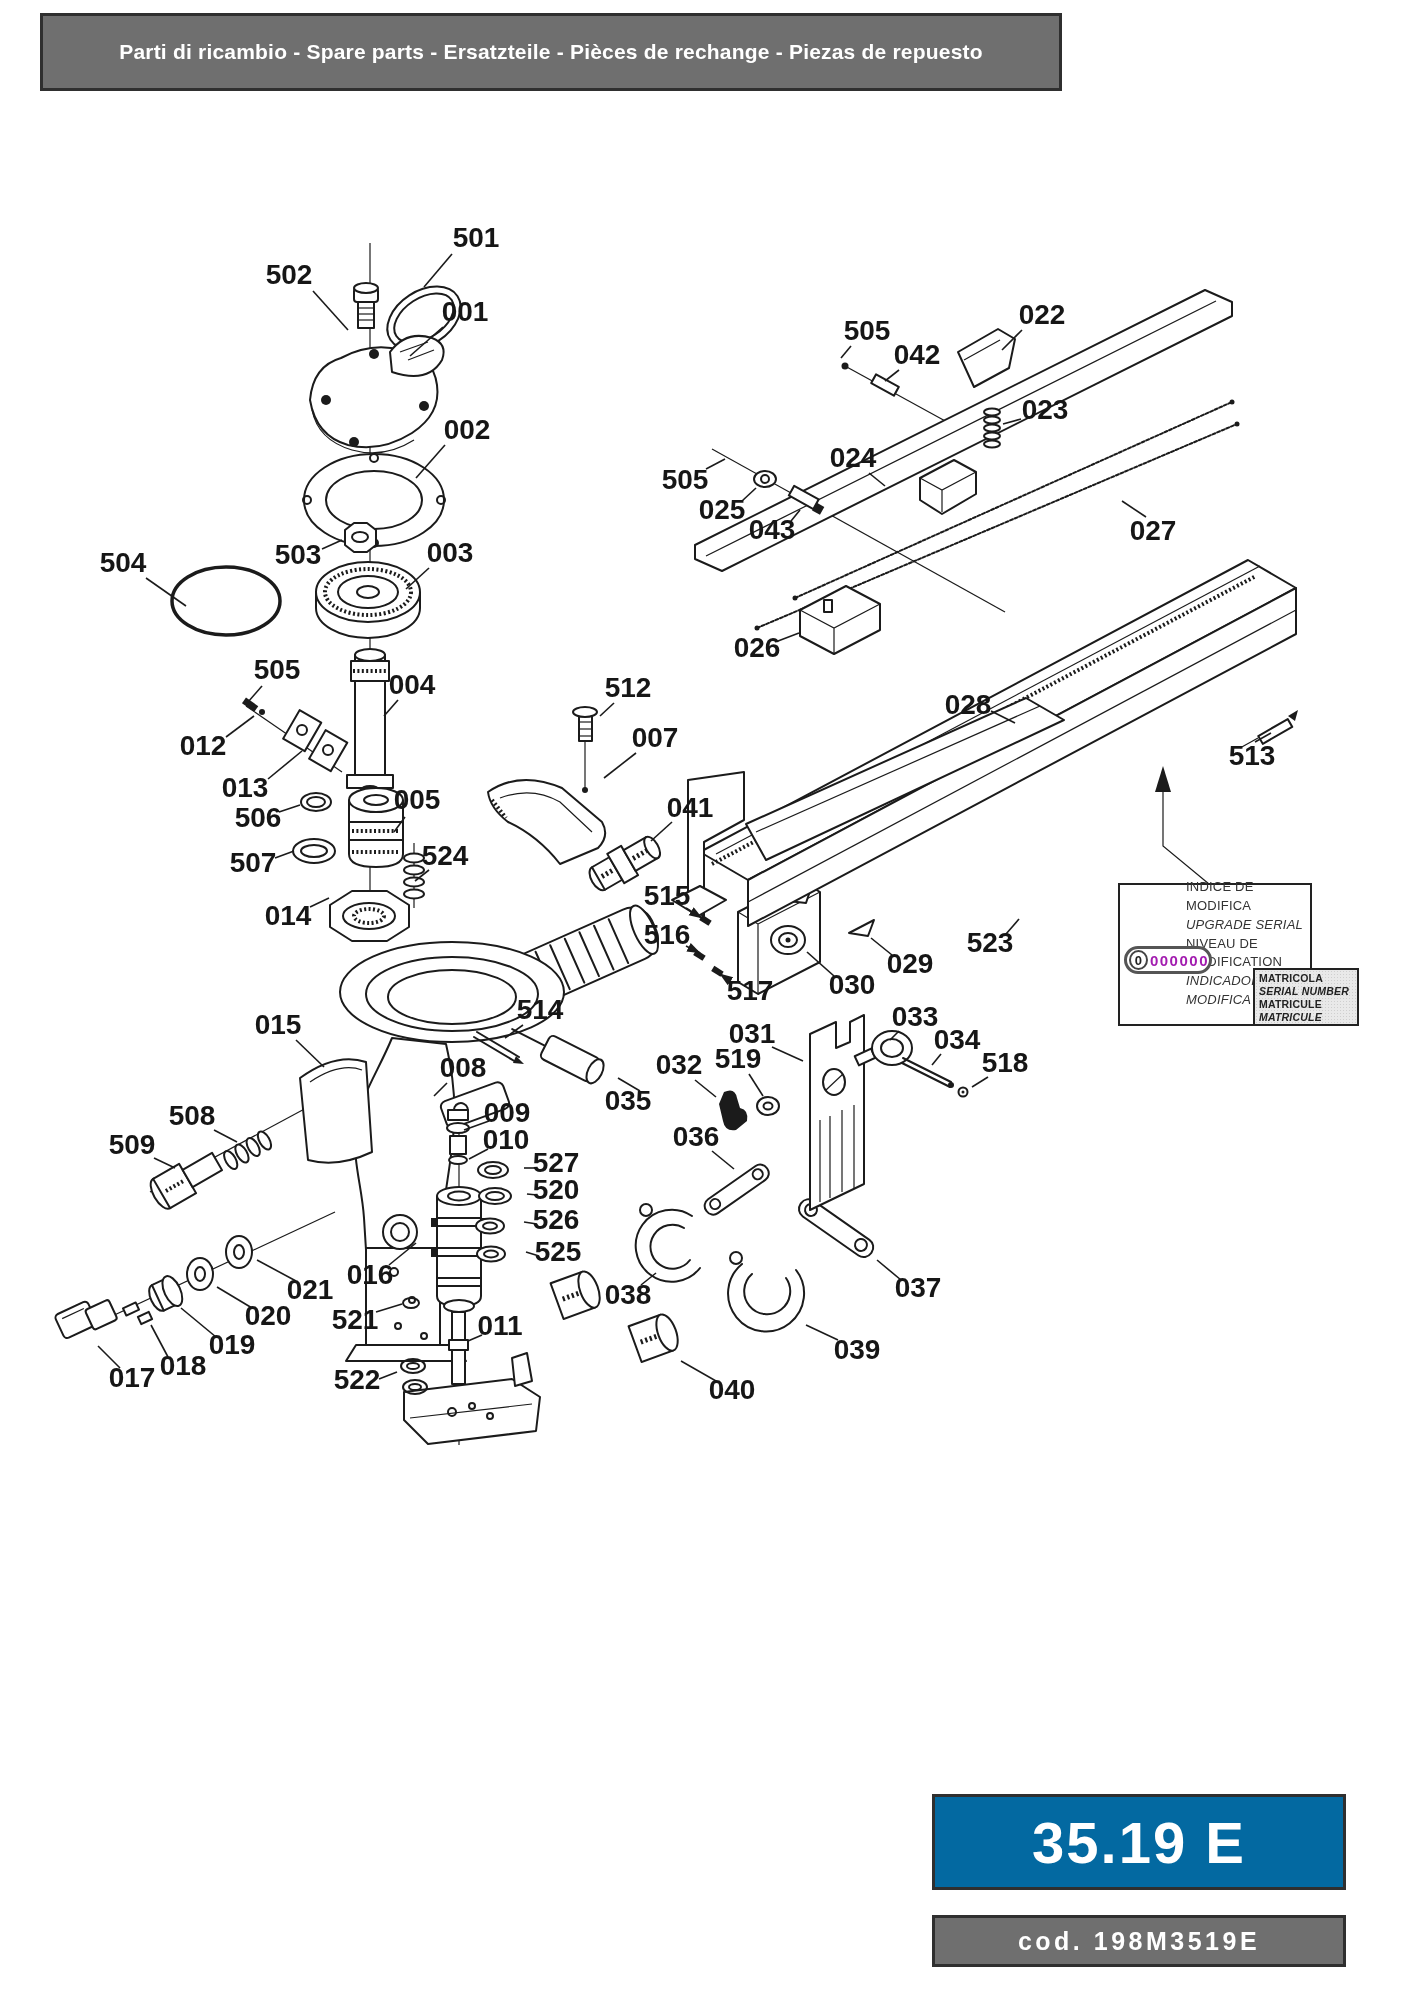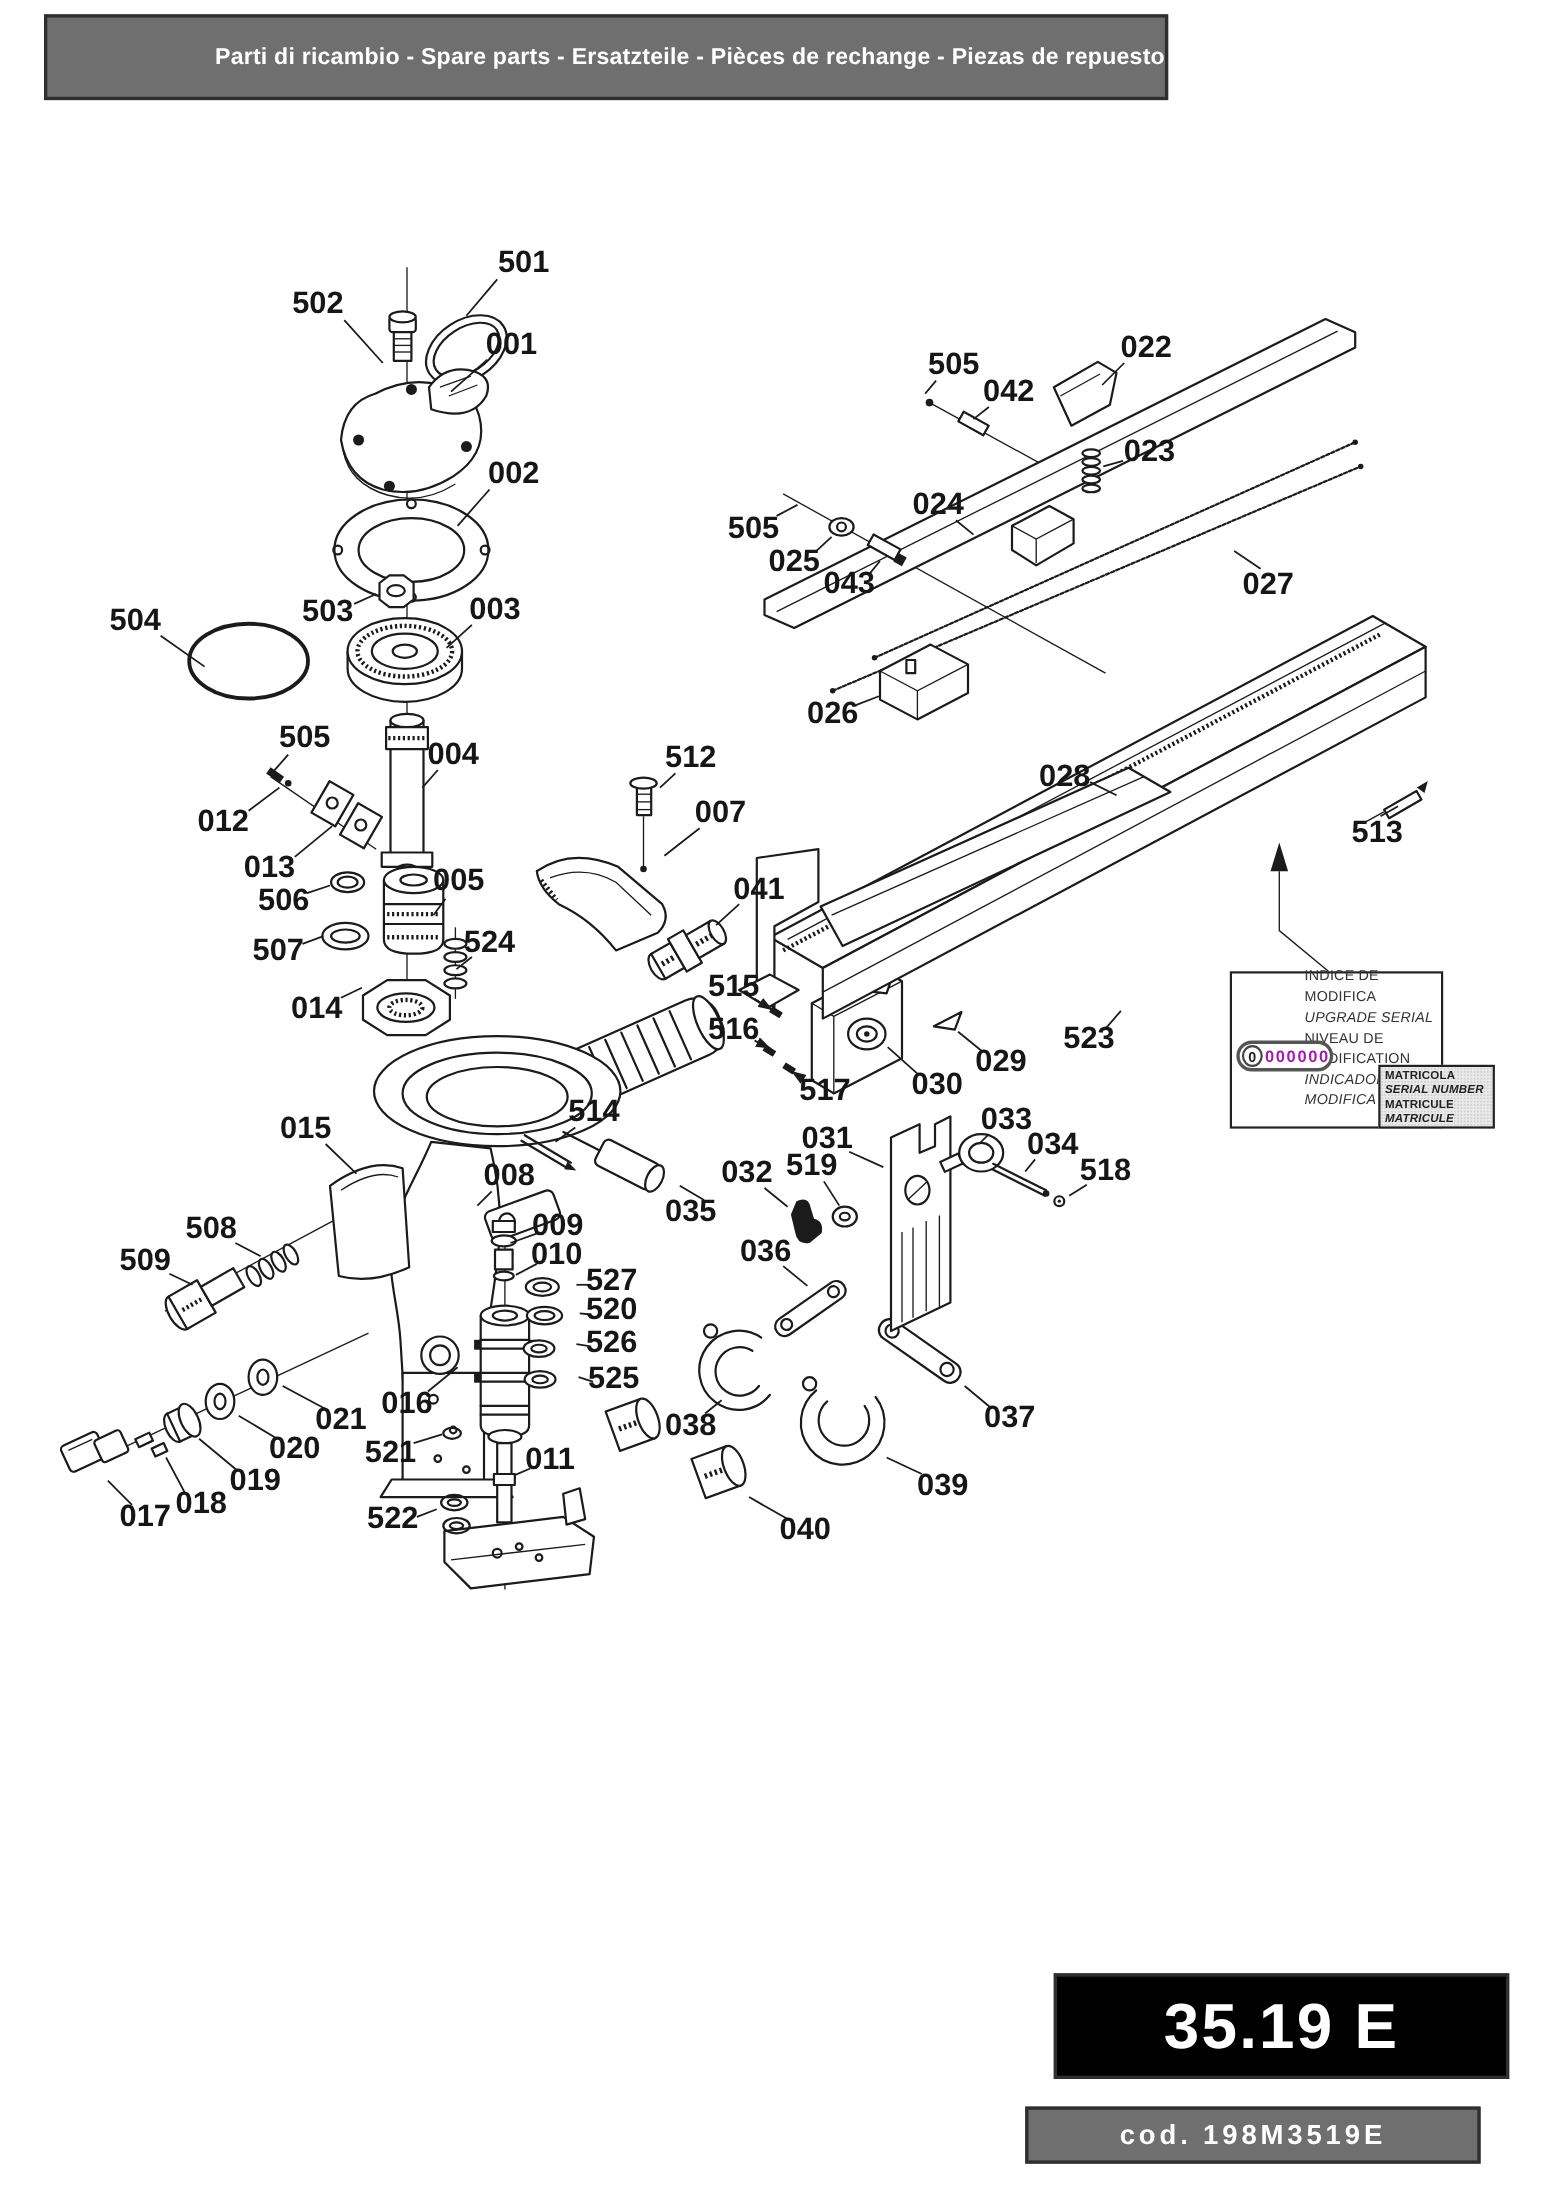--- a/index.html
+++ b/index.html
@@ -1,20 +1,20 @@
 <!DOCTYPE html>
 <html><head>
 <meta charset="utf-8">
 <style>
   html,body{margin:0;padding:0;background:#fff;}
   body{width:1414px;height:2000px;position:relative;font-family:"Liberation Sans",sans-serif;overflow:hidden;}
   
   .banner{position:absolute;left:40px;top:13px;width:1022px;height:78px;background:#6F6F6F;
           border:3px solid #2f2f2f;box-sizing:border-box;display:flex;flex-direction:column;
-          justify-content:center;align-items:flex-end;color:#fff;font-weight:bold;font-size:21px;line-height:1.5;
+          justify-content:center;align-items:center;color:#fff;font-weight:bold;font-size:21px;line-height:1.5;
           text-align:center;letter-spacing:.2px;}
   
   svg.diagram{position:absolute;left:0;top:0;}
   .p{fill:none;stroke:#1b1b1b;stroke-width:2;stroke-linejoin:round;stroke-linecap:round;}
   .w{fill:#ffffff;stroke:#1b1b1b;stroke-width:2;stroke-linejoin:round;}
   .thin{fill:none;stroke:#1b1b1b;stroke-width:1.2;}
   .k{fill:none;stroke:#1b1b1b;stroke-width:5;stroke-dasharray:2.2 2.6;}
   .k2{fill:none;stroke:#1b1b1b;stroke-width:4;stroke-dasharray:2 2.4;}
   .d{fill:#1b1b1b;stroke:none;}
   .leader{stroke:#1b1b1b;stroke-width:1.6;fill:none;}
@@ -626,18 +626,18 @@
   <span class="zero">0</span>
   <span class="digits">000000</span>
 </div>
 <div class="matricola">
     <div>MATRICOLA</div>
     <div class="it">SERIAL NUMBER</div>
     <div>MATRICULE</div>
     <div class="it">MATRICULE</div>
   </div>
 
-<div class="modelbox" style="background: #000000; margin-left: 26px;">
+<div class="modelbox" style="background: #0369a1;">
   <span>35.19 E</span>
 </div>
 <div class="codebox" style="background: rgb(111, 111, 111); margin-top: 16px;">
   <span>cod. 198M3519E</span>
 </div>
 
 </body></html>

